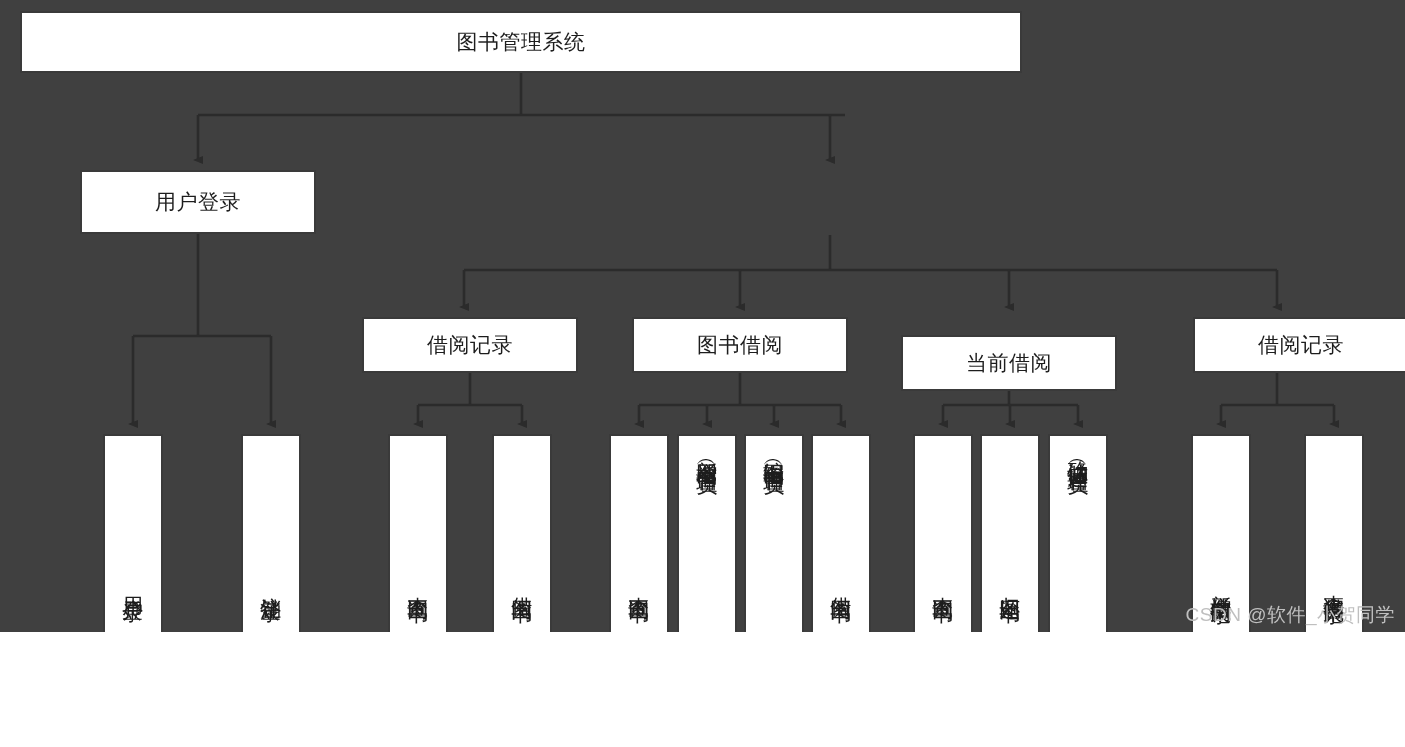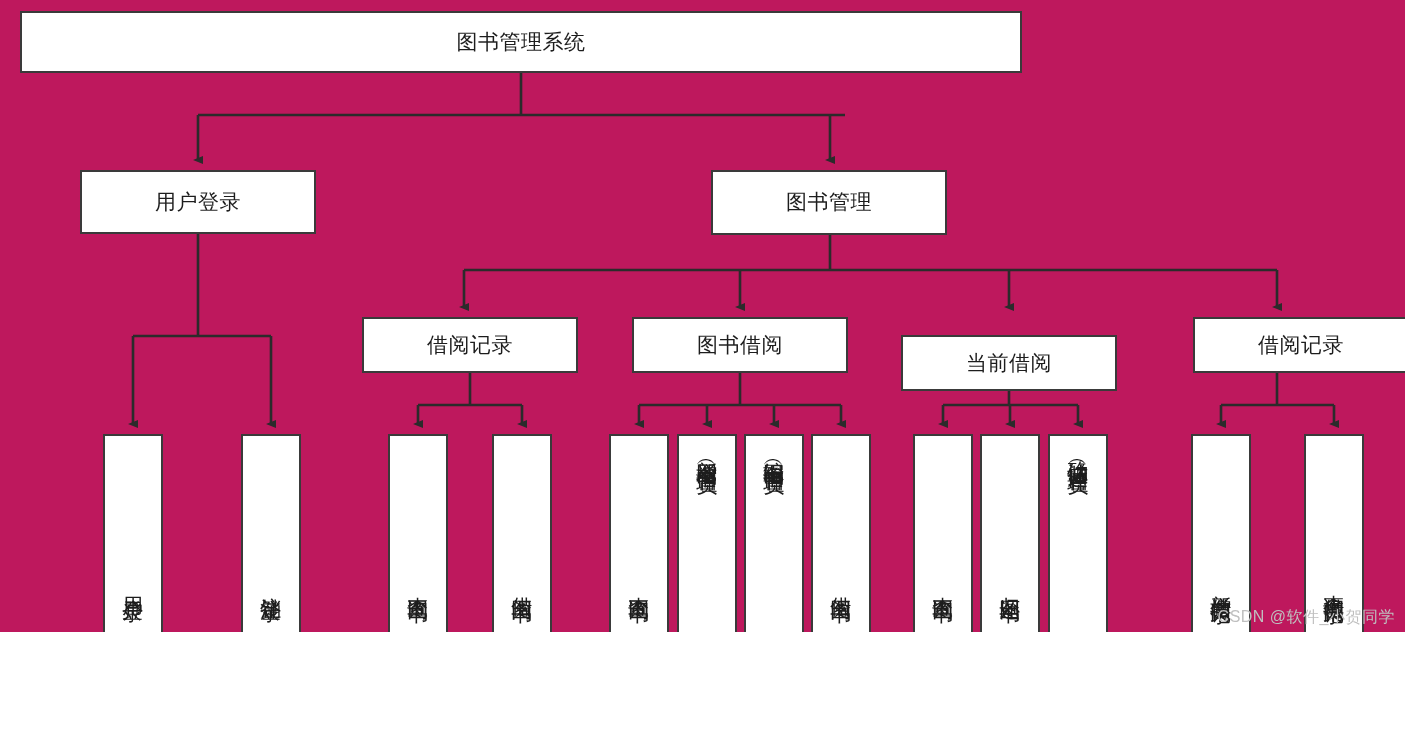--- a/index.html
+++ b/index.html
@@ -7,21 +7,21 @@
     padding: 0;
     background: #ffffff;
   }
   body {
     font-family: "Liberation Sans", "DejaVu Sans", sans-serif;
   }
   #diagram-root {
     position: relative;
     width: 1405px;
     height: 632px;
-    background: #be185d;
+    background: #404040;
     overflow: hidden;
   }
   svg.edges {
     position: absolute;
     left: 0;
     top: 0;
     width: 1405px;
     height: 747px;
     pointer-events: none;
   }
@@ -59,21 +59,21 @@
     white-space: nowrap;
   }
   .node.vert.centered {
     align-items: center;
     padding-top: 0;
   }
   .watermark {
     position: absolute;
     right: 10px;
     bottom: 4px;
-    font-size: 16px;
+    font-size: 19px;
     color: #bfbfbf;
     letter-spacing: 0.5px;
     white-space: nowrap;
   }
 </style>
 </head>
 <body>
 
 <div id="diagram-root">
 
@@ -128,23 +128,20 @@
   </svg>
 
   <div class="node horiz" style="left:20px; top:11px; width:1002px; height:62px;">
     <span class="label">图书管理系统</span>
   </div>
 
   <div class="node horiz" style="left:80px; top:170px; width:236px; height:64px;">
     <span class="label">用户登录</span>
   </div>
 
-  <div class="node horiz" style="left:711px; top:170px; width:236px; height:65px;">
-    <span class="label">图书管理</span>
-  </div>
 
   <div class="node horiz" style="left:362px; top:317px; width:216px; height:56px;">
     <span class="label">借阅记录</span>
   </div>
 
   <div class="node horiz" style="left:632px; top:317px; width:216px; height:56px;justify-content:center;">
     <span class="label">图书借阅</span>
   </div>
 
   <div class="node horiz" style="left:901px; top:317px; width:216px; height:56px;margin-top:18px;">

